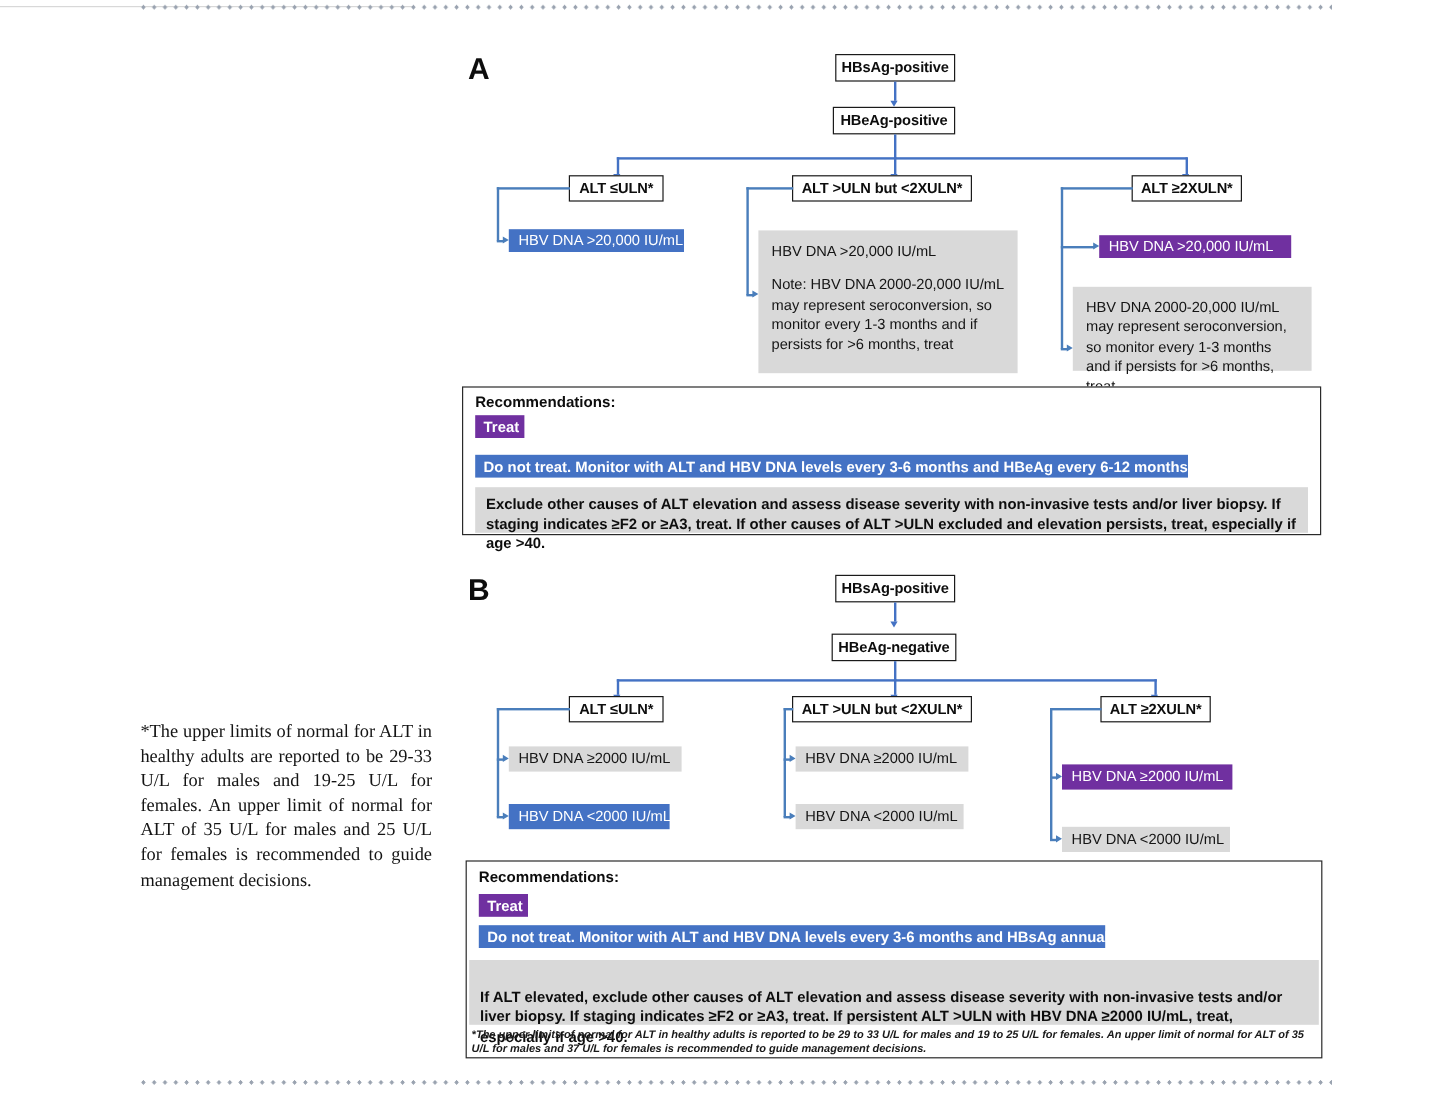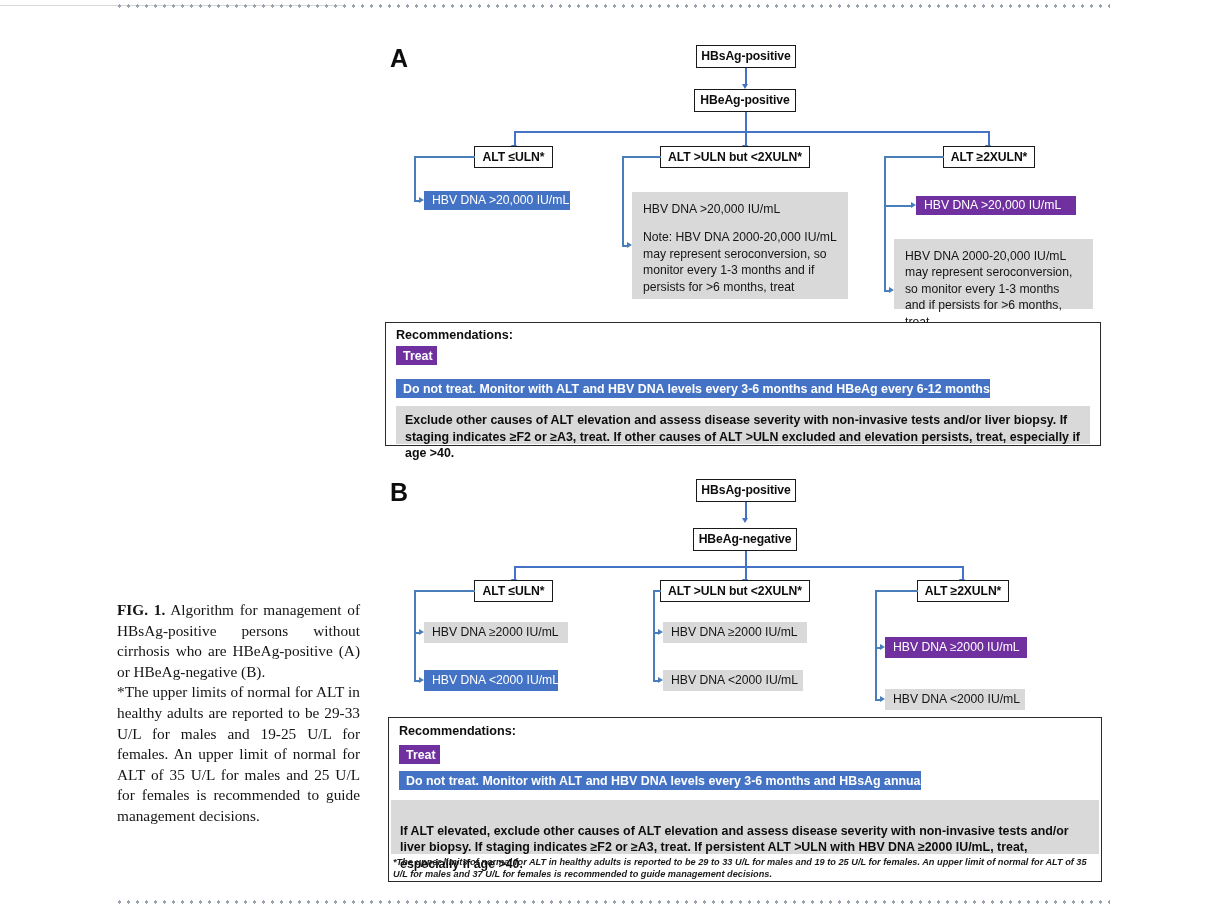--- a/index.html
+++ b/index.html
@@ -183,21 +183,20 @@
   }
 </style>
 </head>
 <body>
 
 <div class="thin-rule"></div>
 <div class="dot-rule top"></div>
 <div class="dot-rule bottom"></div>
 
 <div class="caption">
-  <p><span class="figno">FIG. 1.</span><span> Algorithm for management of HBsAg-positive persons without cirrhosis who are HBeAg-positive (A) or HBeAg-negative (B).</span></p>
   <p>*The upper limits of normal for ALT in healthy adults are reported to be 29-33 U/L for males and 19-25 U/L for females. An upper limit of normal for ALT of 35 U/L for males and 25 U/L for females is recommended to guide management decisions.</p>
 </div>
 
 <div class="panel">
 
   <div class="panel-letter" style="left:390px; top:44px;">A</div>
 
   <div class="dbox" style="left:696px; top:45px; width:100px; height:23px;">HBsAg-positive</div>
   <div class="ln vthick" style="left:745px; top:68px; height:16px;"></div>
   <div class="arrow-d" style="left:742px; top:84px;"></div>
@@ -217,21 +216,21 @@
   <div class="ln v" style="left:414px; top:156px; height:45px;"></div>
   <div class="ln h" style="left:414px; top:200px; width:6px;"></div>
   <div class="arrow-r" style="left:419px; top:197px;"></div>
   <div class="chip blue" style="left:424px; top:191px; width:146px; height:19px;">HBV DNA &gt;20,000 IU/mL</div>
 
   <div class="dbox" style="left:660px; top:146px; width:150px; height:22px;">ALT &gt;ULN but &lt;2XULN*</div>
   <div class="ln h" style="left:622px; top:156px; width:39px;"></div>
   <div class="ln v" style="left:622px; top:156px; height:90px;"></div>
   <div class="ln h" style="left:622px; top:245px; width:6px;"></div>
   <div class="arrow-r" style="left:627px; top:242px;"></div>
-  <div class="note" style="left:632px; top:192px; width:216px; height:107px;">
+  <div class="note" style="left:632px; top:192px; width:216px; height:119px;">
     <span>HBV DNA &gt;20,000 IU/mL</span>
     <span class="spacer"></span>
     <span>Note: HBV DNA 2000-20,000 IU/mL may represent seroconversion, so monitor every 1-3 months and if persists for &gt;6 months, treat</span>
   </div>
 
   <div class="dbox" style="left:943px; top:146px; width:92px; height:22px;">ALT ≥2XULN*</div>
   <div class="ln h" style="left:884px; top:156px; width:60px;"></div>
   <div class="ln v" style="left:884px; top:156px; height:135px;"></div>
   <div class="ln h" style="left:884px; top:205px; width:28px;"></div>
   <div class="arrow-r" style="left:911px; top:202px;"></div>

